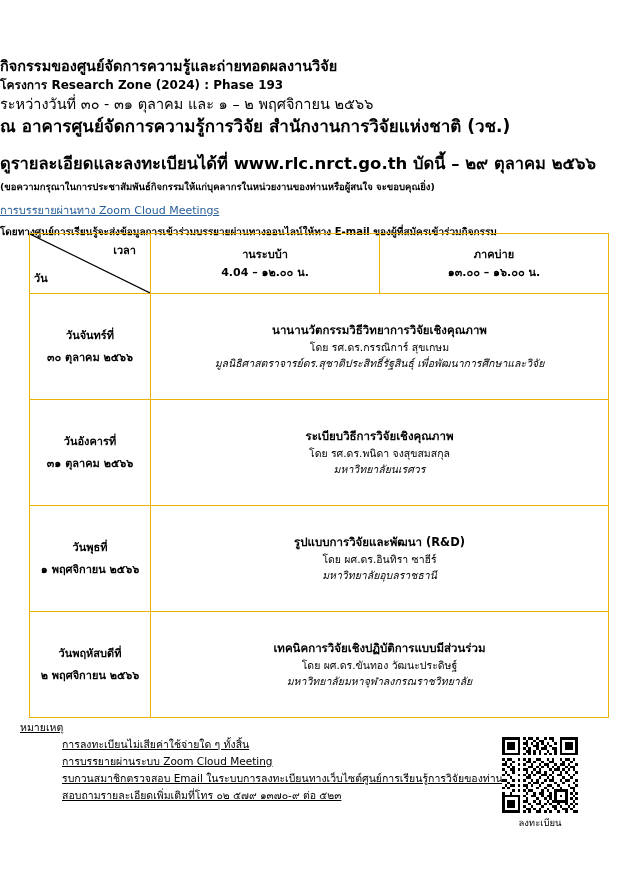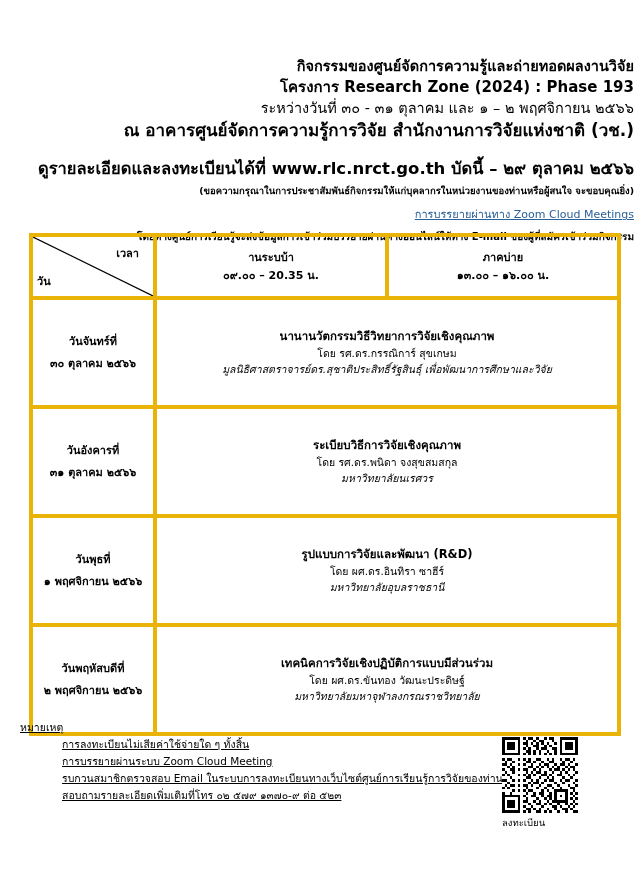--- a/index.html
+++ b/index.html
@@ -15,28 +15,28 @@
     color: #000000;
     overflow: hidden;
   }
 
   
   .doc-header {
     position: absolute;
     left: 0;
     top: 56px;
     width: 634px;
-    text-align: right;
+    text-align: left;
   }
   .hdr-line {
     line-height: 1.42;
     white-space: nowrap;
   }
   .hdr-l1 { font-size: 14.5px; font-weight: 700; }
-  .hdr-l2 { font-size: 15px; font-weight: 700; }
+  .hdr-l2 { font-size: 12px; font-weight: 700; }
   .hdr-l3 { font-size: 14.5px; font-weight: 400; }
   .hdr-l4 { font-size: 17px; font-weight: 700; }
   .hdr-l5 { font-size: 16.5px; font-weight: 700; margin-top: 14px; }
   .hdr-note {
     font-size: 9.5px;
     font-weight: 700;
     margin-top: 4px;
     line-height: 1.4;
   }
   .hdr-link-wrap {
@@ -59,21 +59,21 @@
   
   .schedule-table {
     position: absolute;
     left: 29px;
     top: 233px;
     width: 576px;
     border-collapse: collapse;
     table-layout: fixed;
   }
   .schedule-table td, .schedule-table th {
-    border: 4px solid #eab308;
+    border: 1px solid #eab308;
     padding: 0;
     vertical-align: middle;
     text-align: center;
   }
 
   
   .corner-cell {
     position: relative;
     width: 120px;
     height: 59px;
@@ -166,20 +166,21 @@
     line-height: 1.6;
     list-style: disc;
   }
 
   
   .qr-block {
     position: absolute;
     left: 502px;
     top: 737px;
     width: 76px;
+    text-align: center;
   }
   .qr-img {
     width: 76px;
     height: 76px;
     display: block;
   }
   .qr-label {
     font-size: 9.5px;
     margin-top: 3px;
     line-height: 1.4;
@@ -206,21 +207,21 @@
     <tr>
       <th class="corner-cell">
         <svg class="corner-diag" viewBox="0 0 120 59" preserveAspectRatio="none">
           <line x1="0" y1="0" x2="120" y2="59" stroke="#000000" stroke-width="1.2"></line>
         </svg>
         <span class="corner-time">เวลา</span>
         <span class="corner-day">วัน</span>
       </th>
       <th class="th-session col-morning">
         <div class="th-title">านระบบ้า</div>
-        <div class="th-time">๐๙.๐๐ – 20.35 น.</div>
+        <div class="th-time">4.04 – ๑๒.๐๐ น.</div>
       </th>
       <th class="th-session col-afternoon">
         <div class="th-title">ภาคบ่าย</div>
         <div class="th-time">๑๓.๐๐ – ๑๖.๐๐ น.</div>
       </th>
     </tr>
   </thead>
   <tbody>
 
     <tr>

